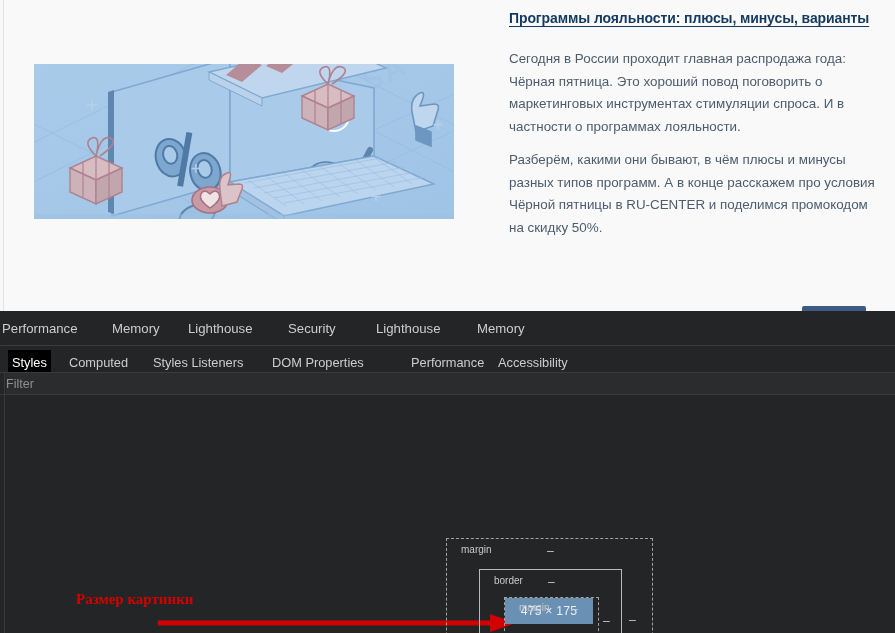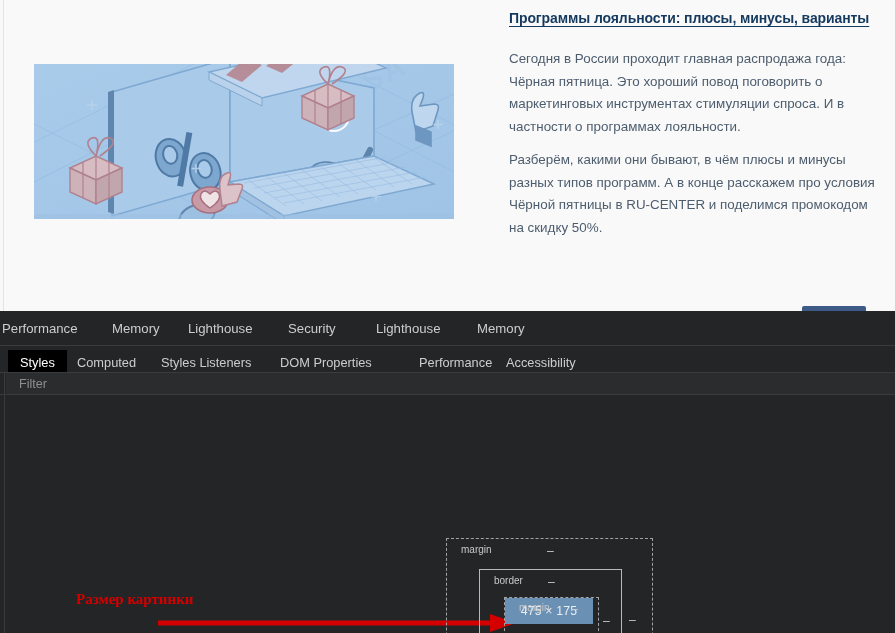--- a/index.html
+++ b/index.html
@@ -124,21 +124,21 @@
     background: #242527;
   }
   .dt-subbar .dt-subtab {
     position: absolute;
     top: 4px;
     height: 26px;
     line-height: 26px;
     font-size: 12.8px;
     color: #cdcdcd;
     white-space: nowrap;
-    padding: 0 12px;
+    padding: 0 4px;
     cursor: default;
   }
   .dt-subbar .dt-subtab.active {
     background: #000000;
     color: #ffffff;
   }
 
   
   .dt-filterrow {
     position: relative;
@@ -152,21 +152,20 @@
     width: 5px; height: 22px;
     background: #242527;
     border-right: 1px solid #3a3b3d;
   }
   .dt-filter-input {
     position: absolute;
     left: 6px; top: 0;
     right: 0; height: 22px;
     background: #2b2c2e;
     line-height: 22px;
-    padding-left: 13px;
     font-size: 12.6px;
     color: #8e8f91;
   }
 
   
   .dt-body {
     position: relative;
     height: 239px;
     background: #242527;
     border-top: 1px solid #3a3b3d;

